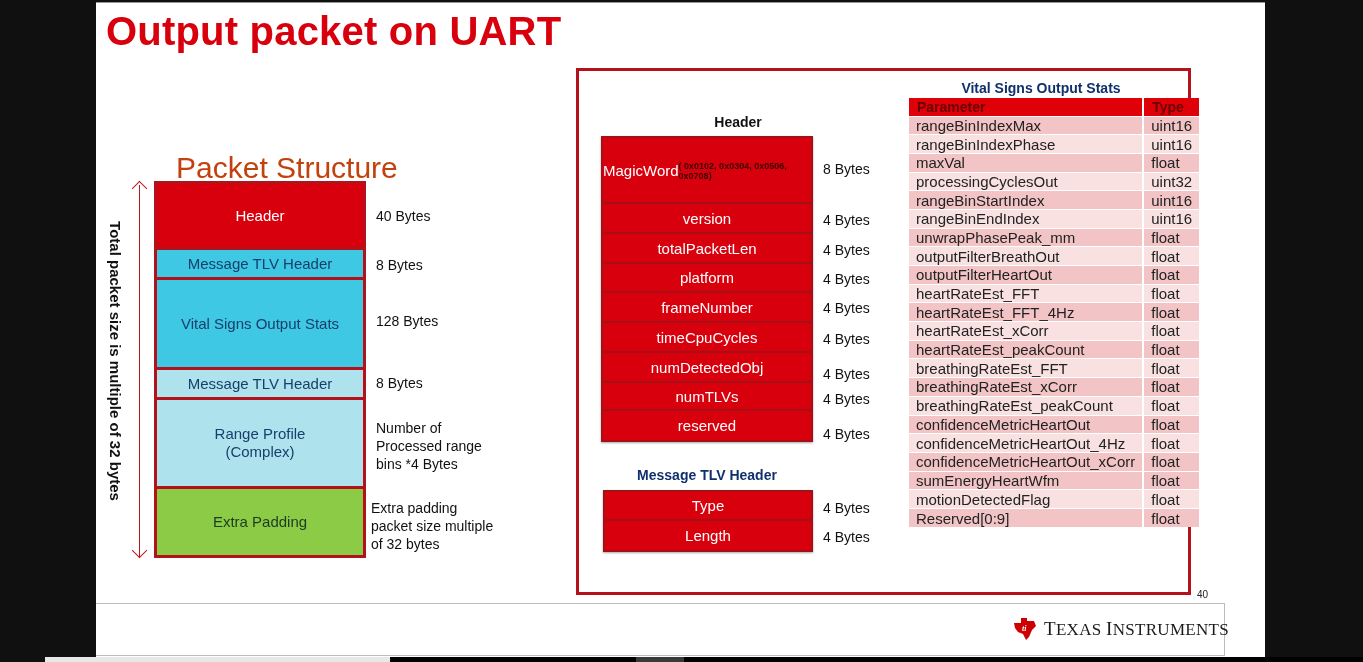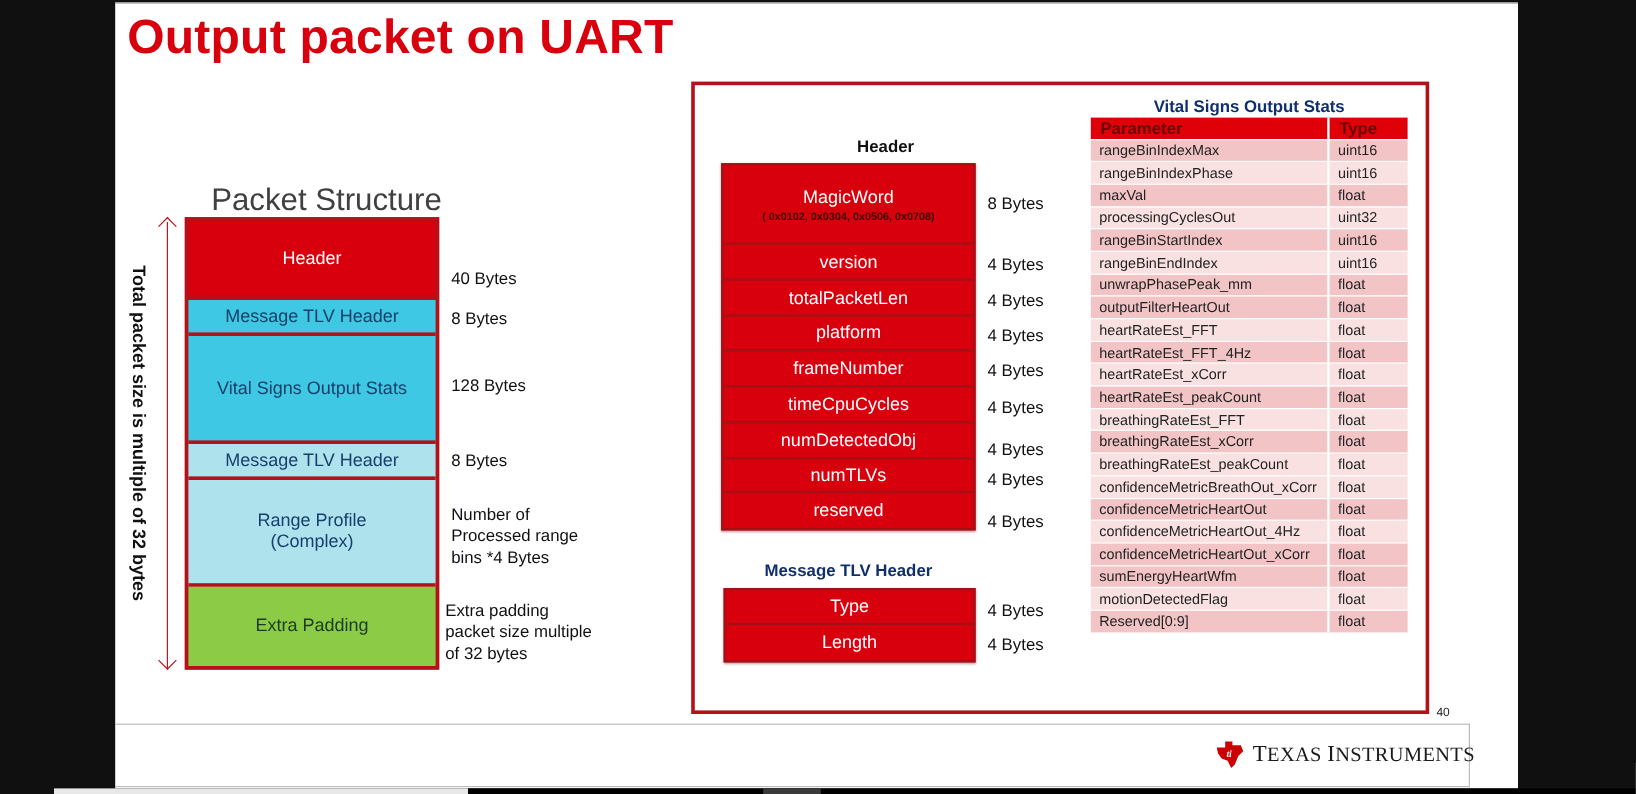--- a/index.html
+++ b/index.html
@@ -11,49 +11,49 @@
 
   .footer-line { position: absolute; left: 0; top: 600px; width: 1129px; height: 1px; background: #bcbcbc; }
   .footer-bottom { position: absolute; left: 0; top: 652px; width: 1129px; height: 1px; background: #bcbcbc; }
   .footer-right { position: absolute; left: 1128px; top: 600px; width: 1px; height: 53px; background: #bcbcbc; }
   .page-num { position: absolute; left: 1101px; top: 586px; font-size: 10px; color: #222; }
   .ti-logo { position: absolute; left: 916px; top: 614px; display: flex; align-items: center; gap: 6px; }
   .ti-logo-text { font-family: "Liberation Serif", serif; font-size: 17px; color: #1a1a1a; letter-spacing: 0.3px; }
   .ti-logo-text .big { font-size: 19px; }
 
   
-  .ps-title { position: absolute; left: 80px; top: 148px; font-size: 26px; color: #404040; }
+  .ps-title { position: absolute; left: 80px; top: 148px; font-size: 30px; color: #c2410c; }
   .ps-stack { position: absolute; left: 58px; top: 178px; width: 212px; border: 3px solid #b3121b; background: #b3121b; }
   .ps-block { display: flex; align-items: center; justify-content: center; text-align: center; font-size: 15px; border-bottom: 3px solid #b3121b; line-height: 1.2; }
   .ps-block:last-child { border-bottom: none; }
   .ps-label { position: absolute; left: 280px; font-size: 14px; color: #111; line-height: 18px; }
 
   .vert-text { position: absolute; left: 10px; top: 208px; width: 18px; height: 300px; }
   .vert-text span { position: absolute; left: 50%; top: 50%; transform: translate(-50%,-50%) rotate(90deg); white-space: nowrap; font-size: 15px; font-weight: bold; color: #111; }
   .arrow-line { position: absolute; left: 43px; top: 182px; width: 1px; height: 372px; background: #c0141c; }
   .arrow-up { position: absolute; left: 38px; top: 180px; width: 11px; height: 11px; border-left: 1px solid #c0141c; border-top: 1px solid #c0141c; transform: rotate(45deg); transform-origin: center; }
   .arrow-down { position: absolute; left: 38px; top: 542px; width: 11px; height: 11px; border-right: 1px solid #c0141c; border-bottom: 1px solid #c0141c; transform: rotate(45deg); }
 
   
   .frame { position: absolute; left: 480px; top: 65px; width: 615px; height: 527px; border: 3px solid #b3121b; }
   .hdr-title { position: absolute; left: 104px; top: 43px; width: 110px; text-align: center; font-size: 14px; font-weight: bold; color: #111; }
   .hdr-stack { position: absolute; left: 22px; top: 65px; width: 212px; background: #d9000d; border: 2px solid #a50f16; box-shadow: 0 1px 2px rgba(0,0,0,0.35); }
-  .hdr-field { display: flex; flex-direction: column; align-items: center; justify-content: center; color: #fff; font-size: 15px; border-bottom: 2px solid #a50f16; }
+  .hdr-field { display: flex; flex-direction: row; align-items: center; justify-content: center; color: #fff; font-size: 15px; border-bottom: 2px solid #a50f16; }
   .hdr-field:last-child { border-bottom: none; }
   .hdr-field .sub { font-size: 9px; font-weight: bold; color: #3a0000; margin-top: 2px; }
   .bytes { position: absolute; left: 244px; font-size: 14px; color: #111; }
 
   .tlv-title { position: absolute; left: 22px; top: 396px; width: 212px; text-align: center; font-size: 14px; font-weight: bold; color: #10306b; }
   .tlv-stack { position: absolute; left: 24px; top: 419px; width: 210px; background: #d9000d; border: 2px solid #a50f16; box-shadow: 0 1px 2px rgba(0,0,0,0.35); }
 
   .vs-title { position: absolute; left: 330px; top: 9px; width: 264px; text-align: center; font-size: 14px; font-weight: bold; color: #10306b; }
   .vs-table { position: absolute; left: 330px; top: 27px; width: 264px; border-collapse: collapse; }
   .vs-table th { background: #e00008; color: #6a0000; font-size: 14px; font-weight: bold; text-align: left; padding: 0 8px; height: 18px; border-right: 2px solid #fff; }
   .vs-table th:last-child { border-right: none; }
-  .vs-table td { font-size: 12px; color: #222; height: 18.7px; padding: 0 7px; border-right: 2px solid #fff; border-top: 1px solid #fff; }
+  .vs-table td { font-size: 15px; color: #222; height: 18.7px; padding: 0 7px; border-right: 2px solid #fff; border-top: 1px solid #fff; }
   .vs-table td:last-child { border-right: none; }
   .vs-table tr.odd td { background: #f2c4c6; }
   .vs-table tr.even td { background: #f9e1e2; }
   .vs-table td.param { width: 198px; }
 
   .bottom-strip-1 { position: absolute; left: 45px; top: 657px; width: 345px; height: 5px; background: #e8e8e8; }
   .bottom-strip-2 { position: absolute; left: 390px; top: 657px; width: 973px; height: 5px; background: #000; }
   .bottom-strip-3 { position: absolute; left: 636px; top: 657px; width: 48px; height: 5px; background: #3a3a3a; }
 </style>
 </head>
@@ -86,21 +86,21 @@
       </div>
     <div class="ps-block" style="height:89px;background:#aee3ee;color:#173f6b;flex-direction:column;">
       <span>Range Profile</span>
       <span>(Complex)</span>
     </div>
     <div class="ps-block" style="height:66px;background:#8ccb45;color:#1d3b22;">
         <span>Extra Padding</span>
       </div>
   </div>
 
-  <div class="ps-label" style="top:220px;">40 Bytes</div>
+  <div class="ps-label" style="top:204px;">40 Bytes</div>
   <div class="ps-label" style="top:253px;">8 Bytes</div>
   <div class="ps-label" style="top:309px;">128 Bytes</div>
   <div class="ps-label" style="top:371px;">8 Bytes</div>
   <div class="ps-label" style="top:416px;">
     <div>Number of</div>
     <div>Processed range</div>
     <div>bins *4 Bytes</div>
   </div>
   <div class="ps-label" style="top:496px;left:275px;">
     <div>Extra padding</div>
@@ -192,20 +192,24 @@
             <td>uint16</td>
           </tr>
           <tr class="even">
             <td class="param">rangeBinEndIndex</td>
             <td>uint16</td>
           </tr>
           <tr class="odd">
             <td class="param">unwrapPhasePeak_mm</td>
             <td>float</td>
           </tr>
+          <tr class="even">
+            <td class="param">outputFilterBreathOut</td>
+            <td>float</td>
+          </tr>
           <tr class="odd">
             <td class="param">outputFilterHeartOut</td>
             <td>float</td>
           </tr>
           <tr class="even">
             <td class="param">heartRateEst_FFT</td>
             <td>float</td>
           </tr>
           <tr class="odd">
             <td class="param">heartRateEst_FFT_4Hz</td>
@@ -222,24 +226,20 @@
           <tr class="even">
             <td class="param">breathingRateEst_FFT</td>
             <td>float</td>
           </tr>
           <tr class="odd">
             <td class="param">breathingRateEst_xCorr</td>
             <td>float</td>
           </tr>
           <tr class="even">
             <td class="param">breathingRateEst_peakCount</td>
-            <td>float</td>
-          </tr>
-          <tr class="even">
-            <td class="param">confidenceMetricBreathOut_xCorr</td>
             <td>float</td>
           </tr>
           <tr class="odd">
             <td class="param">confidenceMetricHeartOut</td>
             <td>float</td>
           </tr>
           <tr class="even">
             <td class="param">confidenceMetricHeartOut_4Hz</td>
             <td>float</td>
           </tr>

